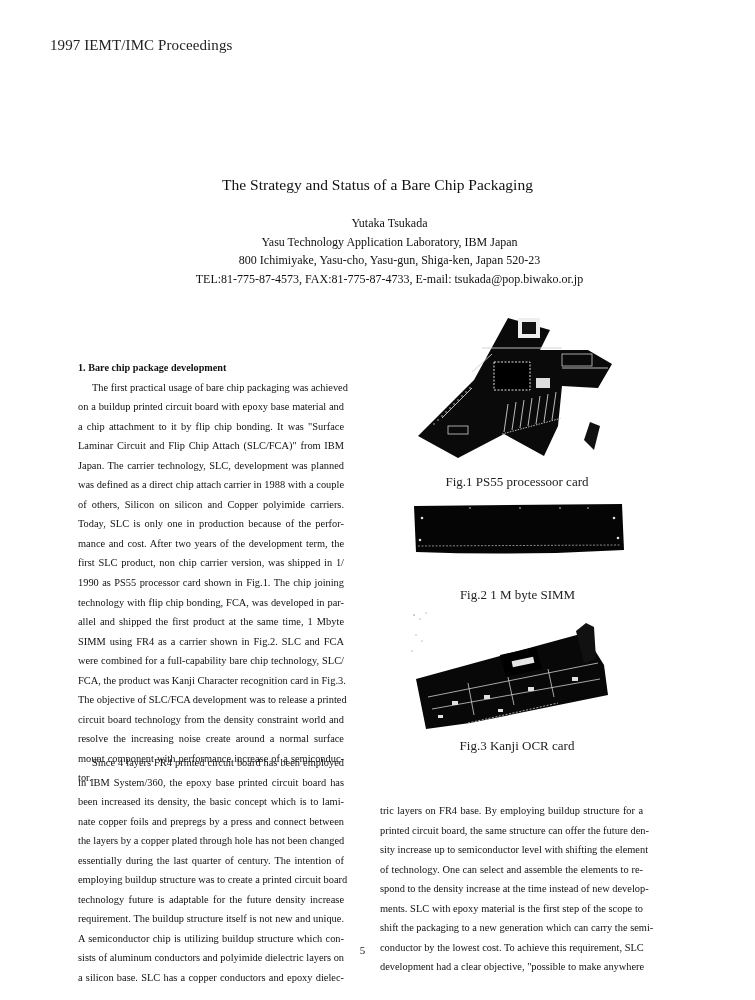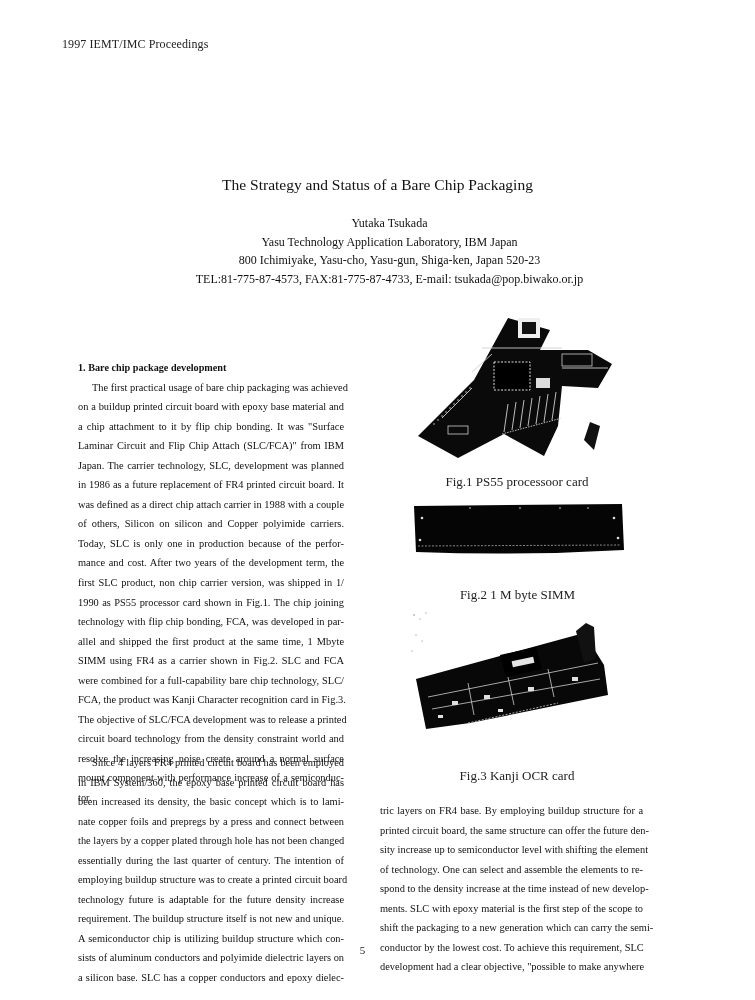--- a/index.html
+++ b/index.html
@@ -1,19 +1,19 @@
 <!DOCTYPE html>
 <html><head>
 <meta charset="utf-8">
 <style>
   html, body { margin:0; padding:0; background:#ffffff; }
   body { width:755px; height:1000px; position:relative; overflow:hidden;
          font-family:"Liberation Serif", "DejaVu Serif", serif; color:#111; }
   .abs { position:absolute; }
-  .running-head { left:62px; top:37px; font-size:12px; color:#222; letter-spacing:0.1px; }
+  .running-head { left:50px; top:37px; font-size:15px; color:#222; letter-spacing:0.1px; }
   .title { left:0; width:755px; top:176px; text-align:center; font-size:15.5px; color:#111; }
   .author-block { left:12px; width:755px; top:214px; text-align:center; font-size:12px; line-height:18.6px; color:#111; }
   .col { font-size:10.4px; line-height:19.55px; text-align:justify; color:#111;margin-top:36px; }
   .col .line { display:block; text-align:justify; text-align-last:justify; white-space:nowrap; height:19.55px; overflow:visible; }
   .col .line.last { text-align-last:left; }
   .col .line.indent { padding-left:14px; }
   .left-col { left:78px; width:266px; }
   .section-heading { font-weight:bold; font-size:10.2px; }
   .fig { background:#fff; }
   .caption { font-size:13px; text-align:center; color:#222; }
@@ -34,21 +34,20 @@
   <div>TEL:81-775-87-4573, FAX:81-775-87-4733, E-mail: tsukada@pop.biwako.or.jp</div>
 </div>
 
 <div class="abs col left-col" style="top:322px;">
   <span class="line last section-heading">1. Bare chip package development</span>
   <span class="line indent">The first practical usage of bare chip packaging was achieved</span>
   <span class="line">on a buildup printed circuit board with epoxy base material and</span>
   <span class="line">a chip attachment to it by flip chip bonding. It was "Surface</span>
   <span class="line">Laminar Circuit and Flip Chip Attach (SLC/FCA)" from IBM</span>
   <span class="line">Japan. The carrier technology, SLC, development was planned</span>
-  <span class="line">in 1986 as a future replacement of FR4 printed circuit board. It</span>
   <span class="line">was defined as a direct chip attach carrier in 1988 with a couple</span>
   <span class="line">of others, Silicon on silicon and Copper polyimide carriers.</span>
   <span class="line">Today, SLC is only one in production because of the perfor-</span>
   <span class="line">mance and cost. After two years of the development term, the</span>
   <span class="line">first SLC product, non chip carrier version, was shipped in 1/</span>
   <span class="line">1990 as PS55 processor card shown in Fig.1. The chip joining</span>
   <span class="line">technology with flip chip bonding, FCA, was developed in par-</span>
   <span class="line">allel and shipped the first product at the same time, 1 Mbyte</span>
   <span class="line">SIMM using FR4 as a carrier shown in Fig.2. SLC and FCA</span>
   <span class="line">were combined for a full-capability bare chip technology, SLC/</span>
@@ -179,15 +178,15 @@
     <g fill="#e0e0e0">
       <rect x="44" y="96" width="6" height="4"></rect>
         <rect x="76" y="90" width="6" height="4"></rect>
       <rect x="120" y="82" width="6" height="4"></rect>
         <rect x="164" y="72" width="6" height="4"></rect>
       <rect x="30" y="110" width="5" height="3"></rect>
         <rect x="90" y="104" width="5" height="3"></rect>
     </g>
   </svg>
 </div>
-<div class="abs caption" style="left:408px; width:218px; top:738px;margin-top:30px;">Fig.3  Kanji OCR card</div>
+<div class="abs caption" style="left:408px; width:218px; top:738px;">Fig.3  Kanji OCR card</div>
 
 <div class="abs page-number">5</div>
 
 </body></html>

